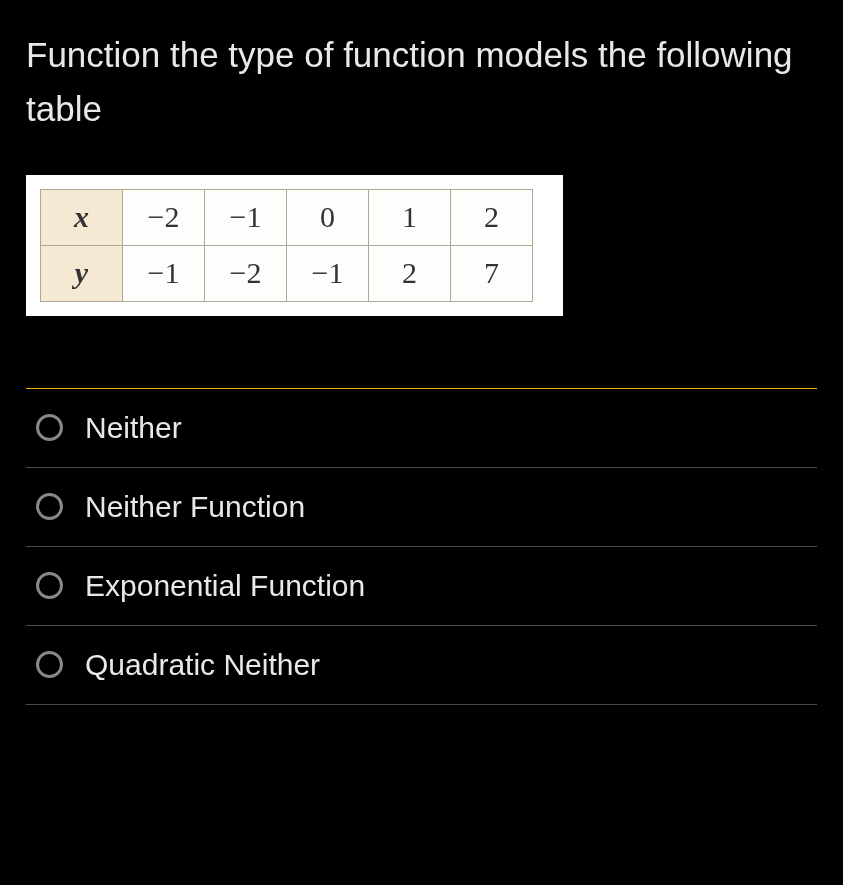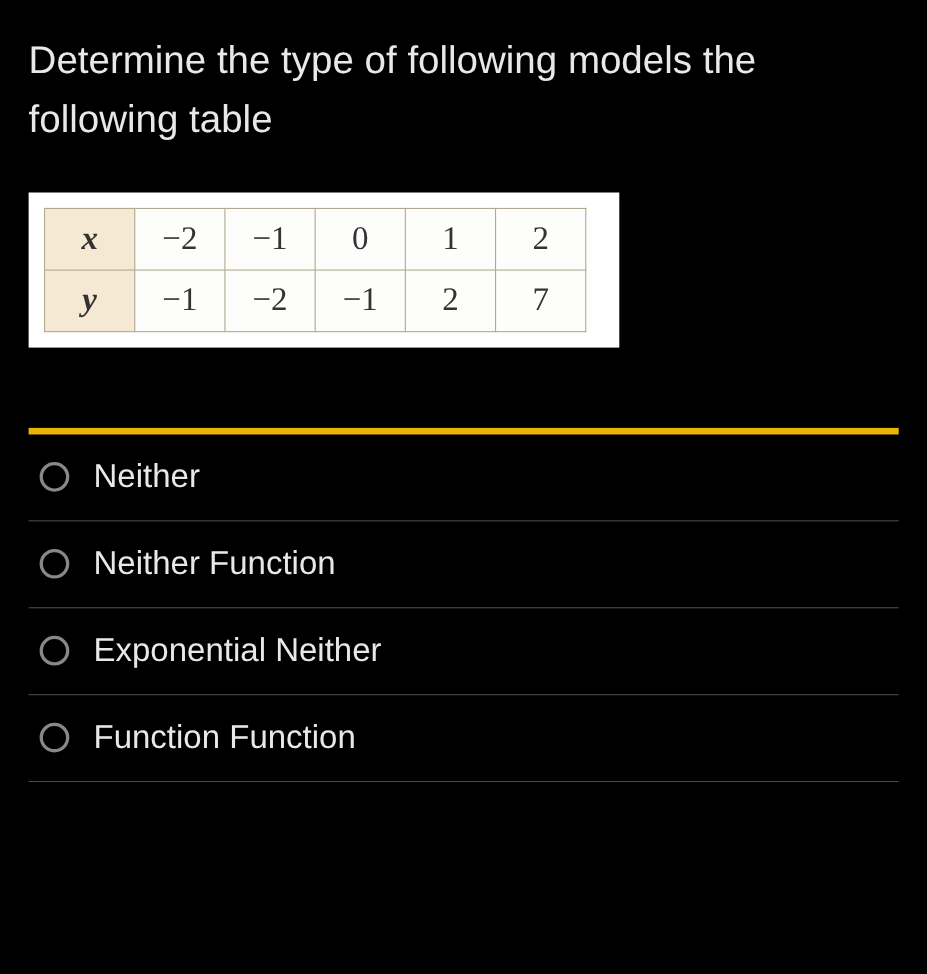--- a/index.html
+++ b/index.html
@@ -43,21 +43,21 @@
       color: #333;
       background: #fdfdfb;
     }
     .data-table td.head {
       background: #f5e9d3;
       font-style: italic;
       font-weight: bold;
       font-family: 'Times New Roman', serif;
     }
     .options {
-      border-top: 6px solid #eab308;
+      border-top: 1px solid #eab308;
     }
     .option-row {
       display: flex;
       align-items: center;
       padding: 22px 4px;
       border-bottom: 1px solid #4a4a4a;
       cursor: pointer;
     }
     .radio-circle {
       width: 27px;
@@ -72,21 +72,21 @@
       font-size: 30px;
       font-weight: 300;
       color: #e8e8e8;
     }
   </style>
 </head>
 <body>
 
 
 
-<div class="question-text">Determine the type of following models the following table</div>
+<div class="question-text">Function the type of function models the following table</div>
 
 <div class="table-wrap">
   <table class="data-table">
     <tbody>
         <tr>
       <td class="head">x</td>
       <td>−2</td>
       <td>−1</td>
       <td>0</td>
       <td>1</td>
@@ -108,22 +108,22 @@
   <div class="option-row">
     <span class="radio-circle"></span>
     <span class="option-label">Neither</span>
   </div>
   <div class="option-row">
     <span class="radio-circle"></span>
     <span class="option-label">Neither Function</span>
   </div>
   <div class="option-row">
     <span class="radio-circle"></span>
-    <span class="option-label">Exponential Neither</span>
+    <span class="option-label">Exponential Function</span>
   </div>
   <div class="option-row">
     <span class="radio-circle"></span>
-    <span class="option-label">Function Function</span>
+    <span class="option-label">Quadratic Neither</span>
   </div>
 </div>
 
 
 
 
 </body></html>

